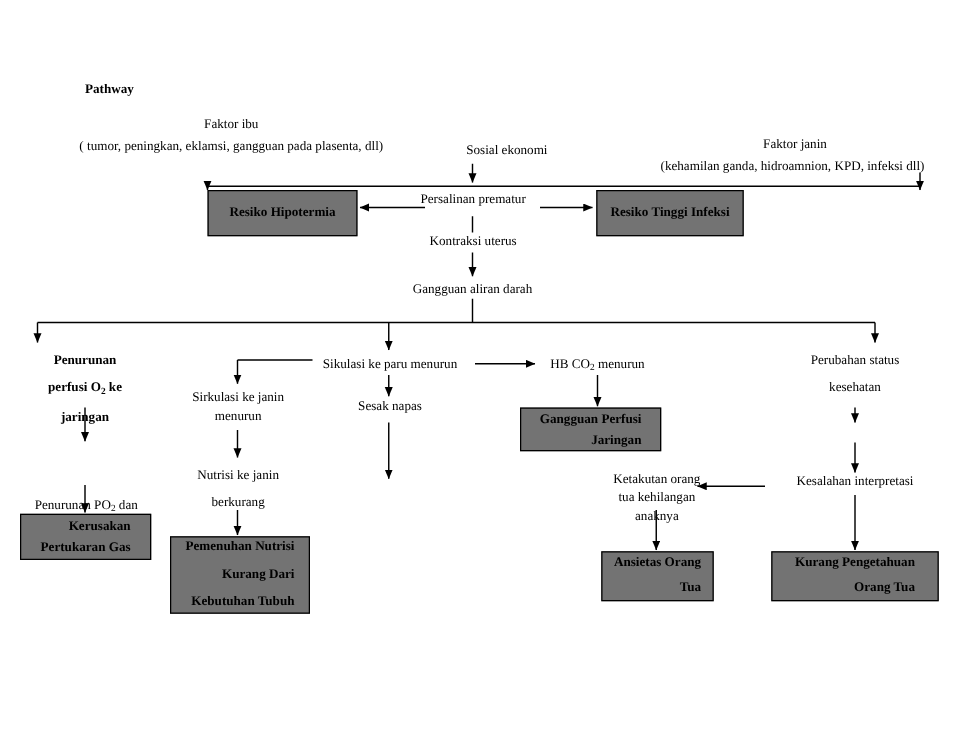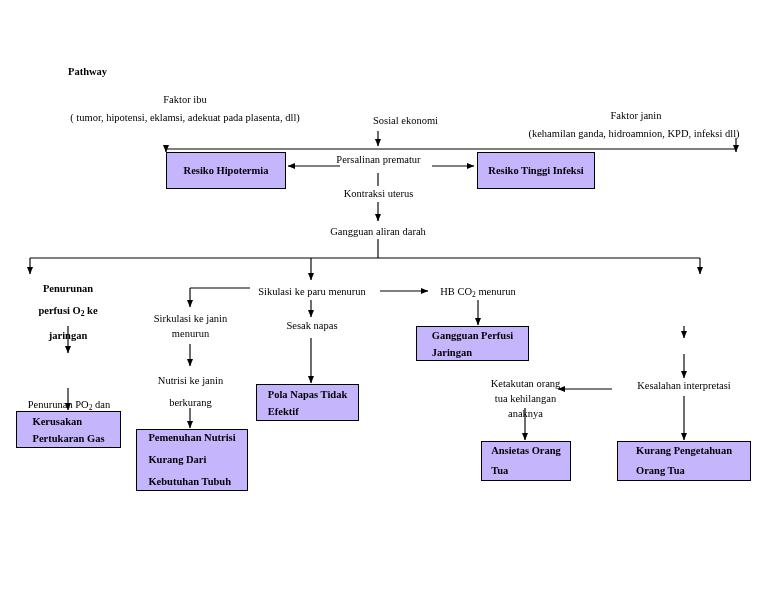--- a/index.html
+++ b/index.html
@@ -20,28 +20,28 @@
     color:#000;
   }
   .title{
     position:absolute;
     font-weight:bold;
     font-size:10.5px;
   }
   .dbox{
     position:absolute;
     border:1.6px solid #000;
-    background:#c4b5fd;
+    background:#737373;
     font-weight:bold;
     font-size:10.5px;
     line-height:17px;
     display:flex;
     align-items:center;
     justify-content:center;
-    text-align:left;
+    text-align:right;
     white-space:pre-line;
     box-sizing:border-box;
   }
   sub{font-size:7.5px;vertical-align:-2px;}
 </style>
 </head>
 <body>
 
 <div id="canvas">
 
@@ -94,21 +94,21 @@
 
       <line x1="684" y1="326" x2="684" y2="338" marker-end="url(#ar)"></line>
       <line x1="684" y1="354" x2="684" y2="378" marker-end="url(#ar)"></line>
       <line x1="684" y1="396" x2="684" y2="440" marker-end="url(#ar)"></line>
     </g>
   </svg>
 
   <div class="title" style="left:68px;top:66px;">Pathway</div>
 
   <div class="node" style="left:120px;top:92px;width:130px;">Faktor ibu</div>
-  <div class="node" style="left:10px;top:110px;width:350px;">( tumor, hipotensi, eklamsi, adekuat pada plasenta, dll)</div>
+  <div class="node" style="left:10px;top:110px;width:350px;">( tumor, peningkan, eklamsi, gangguan pada plasenta, dll)</div>
 
   <div class="node" style="left:318px;top:113px;width:120px;text-align:right;">Sosial ekonomi</div>
 
   <div class="node" style="left:556px;top:108px;width:160px;">Faktor janin</div>
   <div class="node" style="left:500px;top:126px;width:268px;">(kehamilan ganda, hidroamnion, KPD, infeksi dll)</div>
 
   <div class="node" style="left:320px;top:152px;width:117px;">Persalinan prematur</div>
   <div class="node" style="left:320px;top:186px;width:117px;">Kontraksi uterus</div>
   <div class="node" style="left:303px;top:224px;width:150px;">Gangguan aliran darah</div>
 
@@ -123,29 +123,29 @@
   <div class="node" style="left:137px;top:311px;width:107px;">Sirkulasi ke janin
 menurun</div>
   <div class="node" style="left:137px;top:370px;width:107px;line-height:22px;">Nutrisi ke janin
 berkurang</div>
   <div class="dbox" style="left:136px;top:429px;width:112px;height:62px;line-height:22px;">Pemenuhan Nutrisi
 Kurang Dari
 Kebutuhan Tubuh</div>
 
   <div class="node" style="left:248px;top:284px;width:128px;">Sikulasi ke paru menurun</div>
   <div class="node" style="left:262px;top:318px;width:100px;">Sesak napas</div>
-  <div class="dbox" style="left:256px;top:384px;width:103px;height:37px;">Pola Napas Tidak
-Efektif</div>
 
   <div class="node" style="left:428px;top:284px;width:100px;">HB CO<sub>2</sub> menurun</div>
   <div class="dbox" style="left:416px;top:326px;width:113px;height:35px;">Gangguan Perfusi
 Jaringan</div>
   <div class="node" style="left:478px;top:376px;width:95px;">Ketakutan orang
 tua kehilangan
 anaknya</div>
   <div class="dbox" style="left:481px;top:441px;width:90px;height:40px;line-height:20px;">Ansietas Orang
 Tua</div>
 
+  <div class="node" style="left:634px;top:278px;width:100px;line-height:22px;">Perubahan status
+kesehatan</div>
   <div class="node" style="left:620px;top:378px;width:128px;">Kesalahan interpretasi</div>
   <div class="dbox" style="left:617px;top:441px;width:134px;height:40px;line-height:20px;">Kurang Pengetahuan
 Orang Tua</div>
 
 </div>
 
 </body></html>

